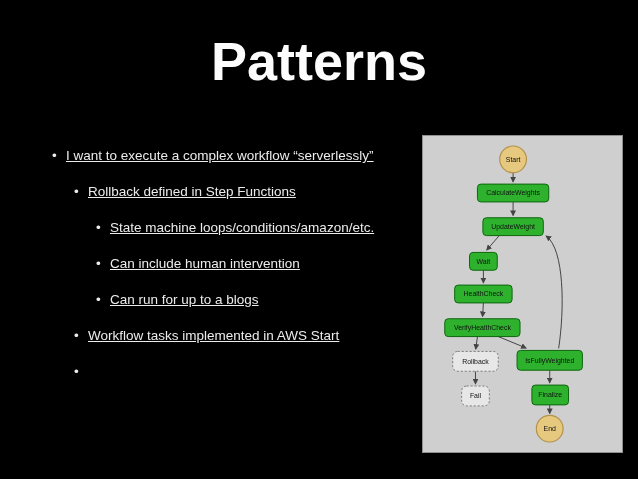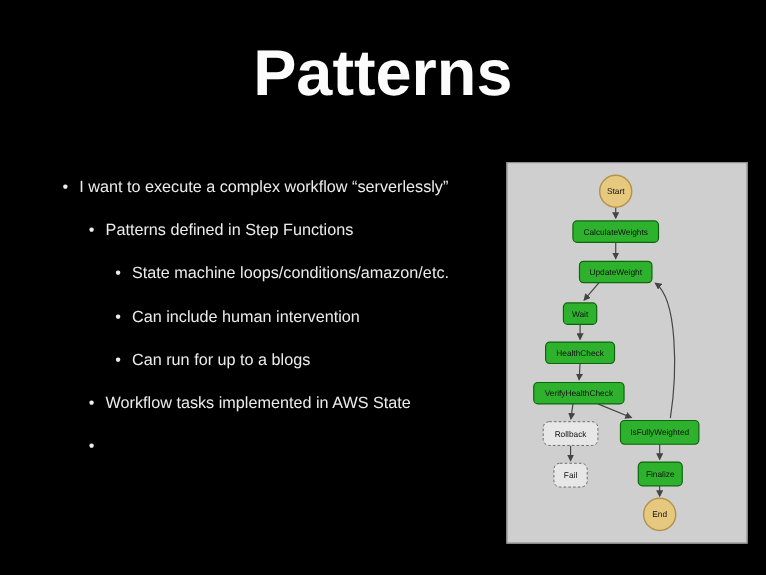--- a/index.html
+++ b/index.html
@@ -51,20 +51,21 @@
   .bullet-item.level-1{padding-left:12px;}
   .bullet-item.level-2{padding-left:34px;}
   .bullet-item.level-3{padding-left:56px;}
   .bullet-marker{
     flex:0 0 14px;
     width:14px;
     font-size:13.5px;
   }
   .bullet-text{
     white-space:pre-line;
+    text-decoration:underline;
   }
   .diagram-panel{
     position:absolute;
     left:422px;top:135px;
     width:201px;height:318px;
     background:var(--panel-background);
     border:1px solid var(--panel-border);
     box-sizing:border-box;
   }
   .diagram-panel svg{display:block;width:100%;height:100%;}
@@ -85,37 +86,37 @@
 <div class="slide">
   <div class="slide-title">Patterns</div>
 
   <div class="bullet-list">
       <div class="bullet-item level-1">
         <span class="bullet-marker">•</span>
         <span class="bullet-text">I want to execute a complex workflow “serverlessly”</span>
       </div>
       <div class="bullet-item level-2">
         <span class="bullet-marker">•</span>
-        <span class="bullet-text">Patterns defined in Step Functions</span>
+        <span class="bullet-text">Rollback defined in Step Functions</span>
       </div>
       <div class="bullet-item level-3">
         <span class="bullet-marker">•</span>
         <span class="bullet-text">State machine loops/conditions/amazon/etc.</span>
       </div>
       <div class="bullet-item level-3">
         <span class="bullet-marker">•</span>
         <span class="bullet-text">Can include human intervention</span>
       </div>
       <div class="bullet-item level-3">
         <span class="bullet-marker">•</span>
         <span class="bullet-text">Can run for up to a blogs</span>
       </div>
       <div class="bullet-item level-2">
         <span class="bullet-marker">•</span>
-        <span class="bullet-text">Workflow tasks implemented in AWS State</span>
+        <span class="bullet-text">Workflow tasks implemented in AWS Start</span>
       </div>
       <div class="bullet-item level-2">
         <span class="bullet-marker">•</span>
       </div>
     </div>
 
   <div class="diagram-panel">
     <svg viewBox="0 0 201 318" xmlns="http://www.w3.org/2000/svg">
         <defs>
           <marker id="arrow" viewBox="0 0 8 8" refX="6.5" refY="4" markerWidth="6" markerHeight="6" orient="auto-start-reverse">

